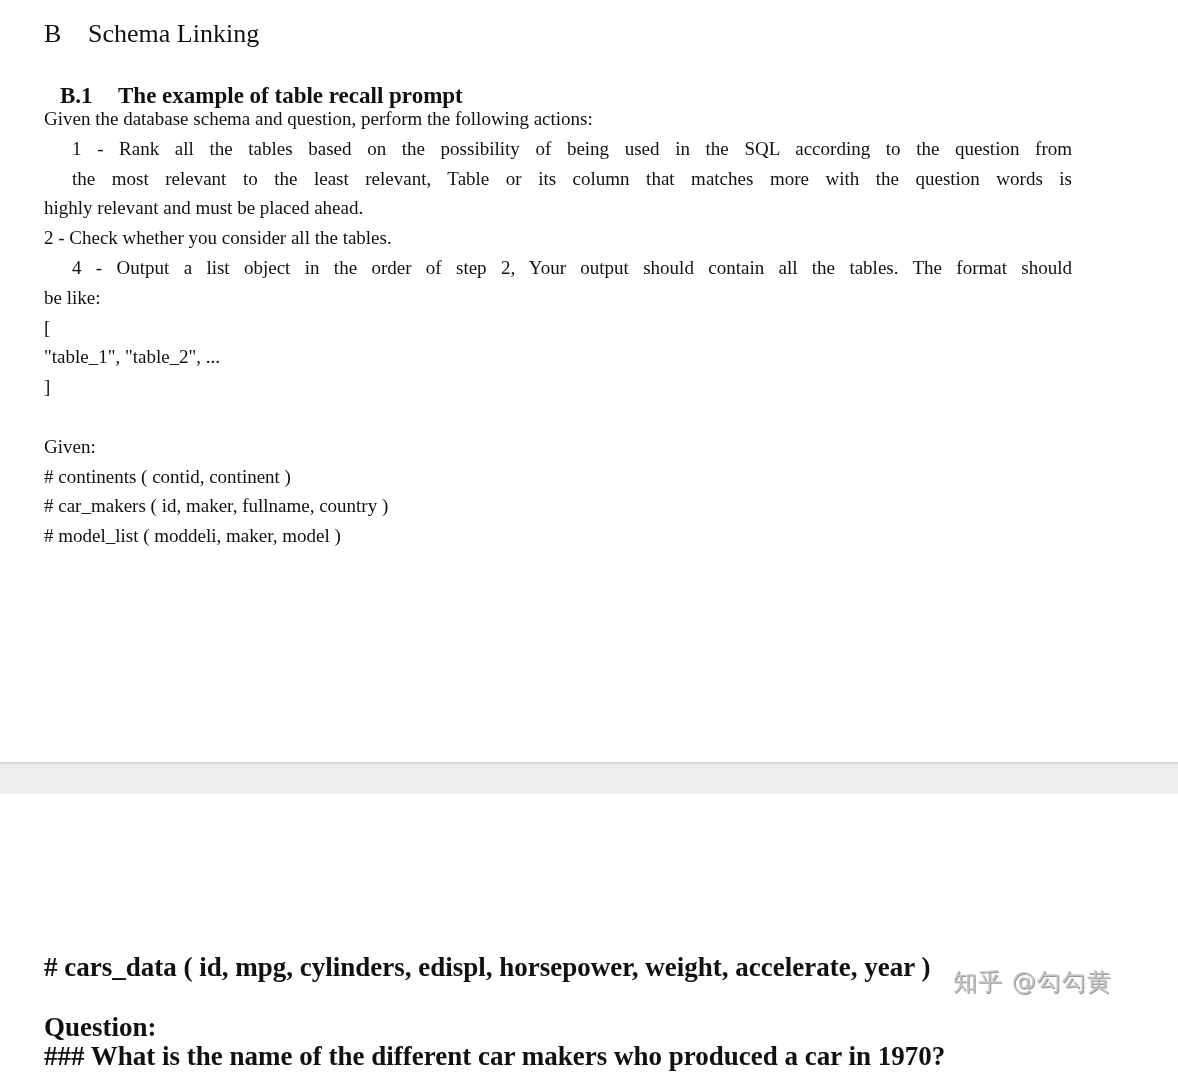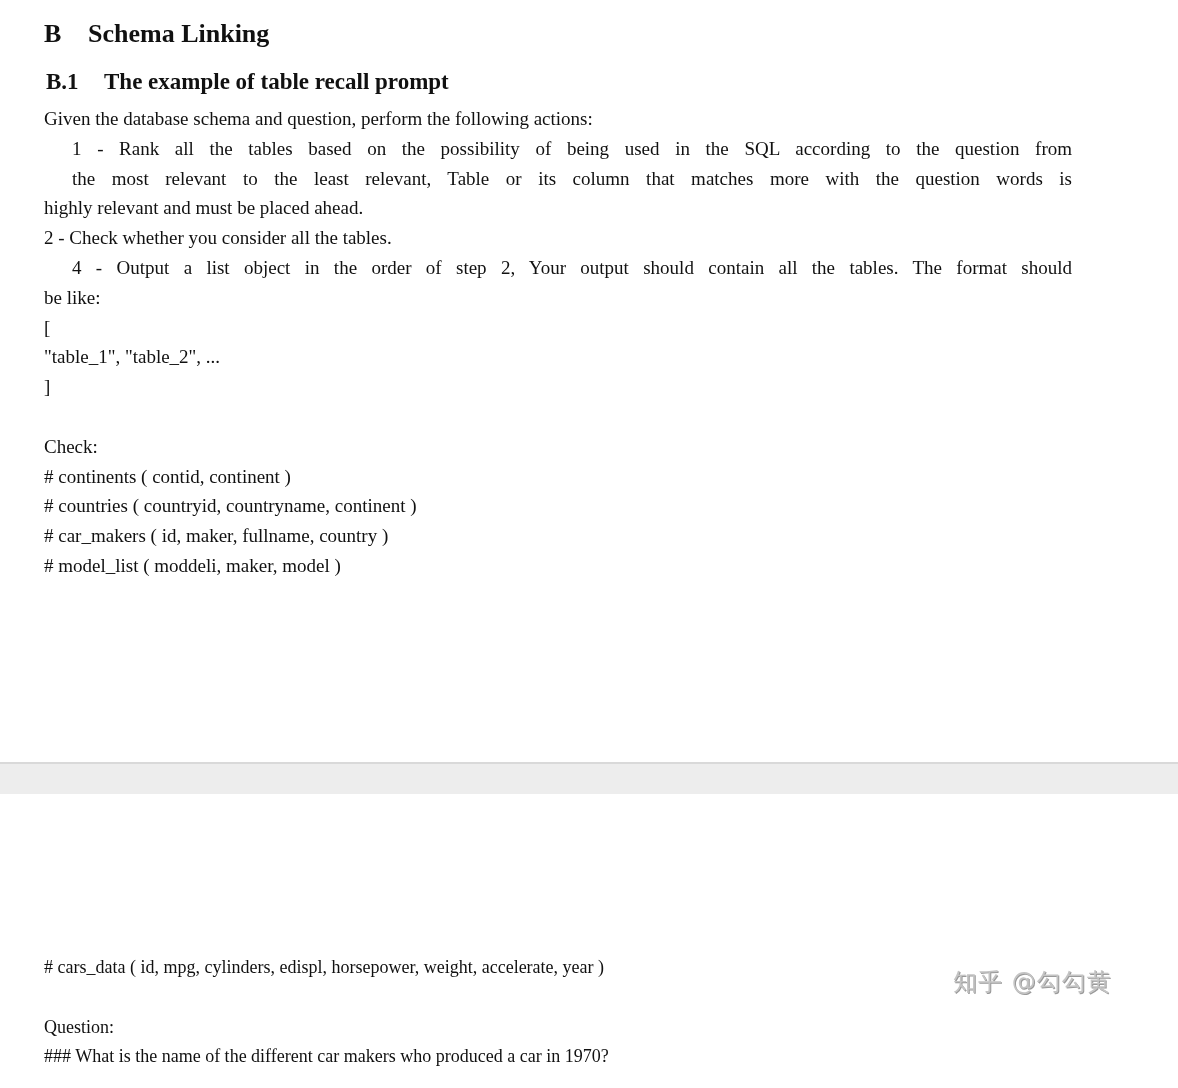--- a/index.html
+++ b/index.html
@@ -30,35 +30,35 @@
       width: 1178px;
       height: 32px;
       background: #ededed;
       border-top: 2px solid #d9d9d9;
       box-sizing: border-box;
     }
     .section-heading {
       position: absolute;
       left: 44px;
       top: 17px;
-      font-weight: bold;
+      font-weight: normal;
       font-size: 26px;
       line-height: 34px;
       margin: 0;
       white-space: nowrap;
     }
     .section-heading .num { display: inline-block; width: 44px; }
     .subsection-heading {
       position: absolute;
       left: 44px;
       top: 65px;
       font-weight: bold;
       font-size: 23px;
       line-height: 30px;
-      margin: 2px;
+      margin: 16px;
       white-space: nowrap;
     }
     .subsection-heading .num { display: inline-block; width: 58px; }
     .prompt-body {
       position: absolute;
       left: 44px;
       top: 104px;
       width: 1000px;
       font-size: 19px;
       line-height: 29.8px;
@@ -70,22 +70,23 @@
       width: 1000px;
       white-space: normal;
       margin-left: 28px;
     }
     .blank { height: 29.8px; }
     .prompt-body-2 {
       position: absolute;
       left: 44px;
       top: 953px;
       width: 1000px;
-      font-size: 18px;
+      font-size: 27px;
       line-height: 29.8px;
+      font-weight: bold;
     }
     .watermark {
       position: absolute;
       left: 928px;
       top: 962px;
       font-family: "DejaVu Sans", sans-serif;
       font-size: 24px;
       line-height: 40px;
       color: #c4c4c4;
       white-space: nowrap;
@@ -111,23 +112,22 @@
     <div class="line justify-line">1 - Rank all the tables based on the possibility of being used in the SQL according to the question from</div>
     <div class="line justify-line">the most relevant to the least relevant, Table or its column that matches more with the question words is</div>
     <div class="line">highly relevant and must be placed ahead.</div>
     <div class="line">2 - Check whether you consider all the tables.</div>
     <div class="line justify-line">4 - Output a list object in the order of step 2, Your output should contain all the tables.  The format should</div>
     <div class="line">be like:</div>
     <div class="line">[</div>
     <div class="line">"table_1", "table_2", ...</div>
     <div class="line">]</div>
     <div class="blank"></div>
-    <div class="line">Check:</div>
+    <div class="line">Given:</div>
     <div class="line"># continents ( contid, continent )</div>
-    <div class="line"># countries ( countryid, countryname, continent )</div>
     <div class="line"># car_makers ( id, maker, fullname, country )</div>
     <div class="line"># model_list ( moddeli, maker, model )</div>
   </div>
 </div>
 
 <div class="page-gap"></div>
 
 <div class="page page-2"></div>
 
 <div class="prompt-body-2">

